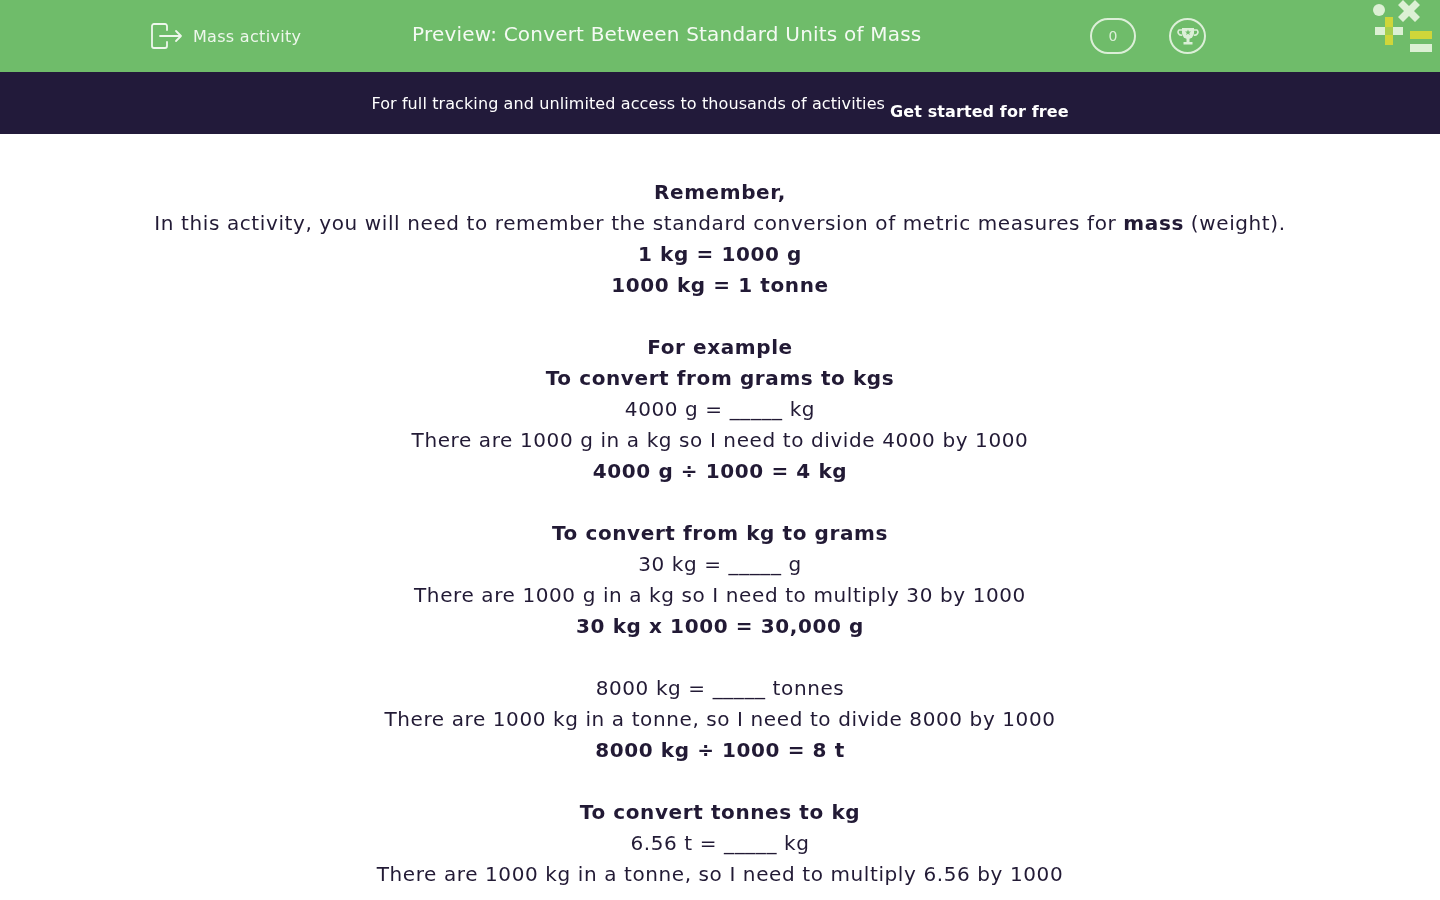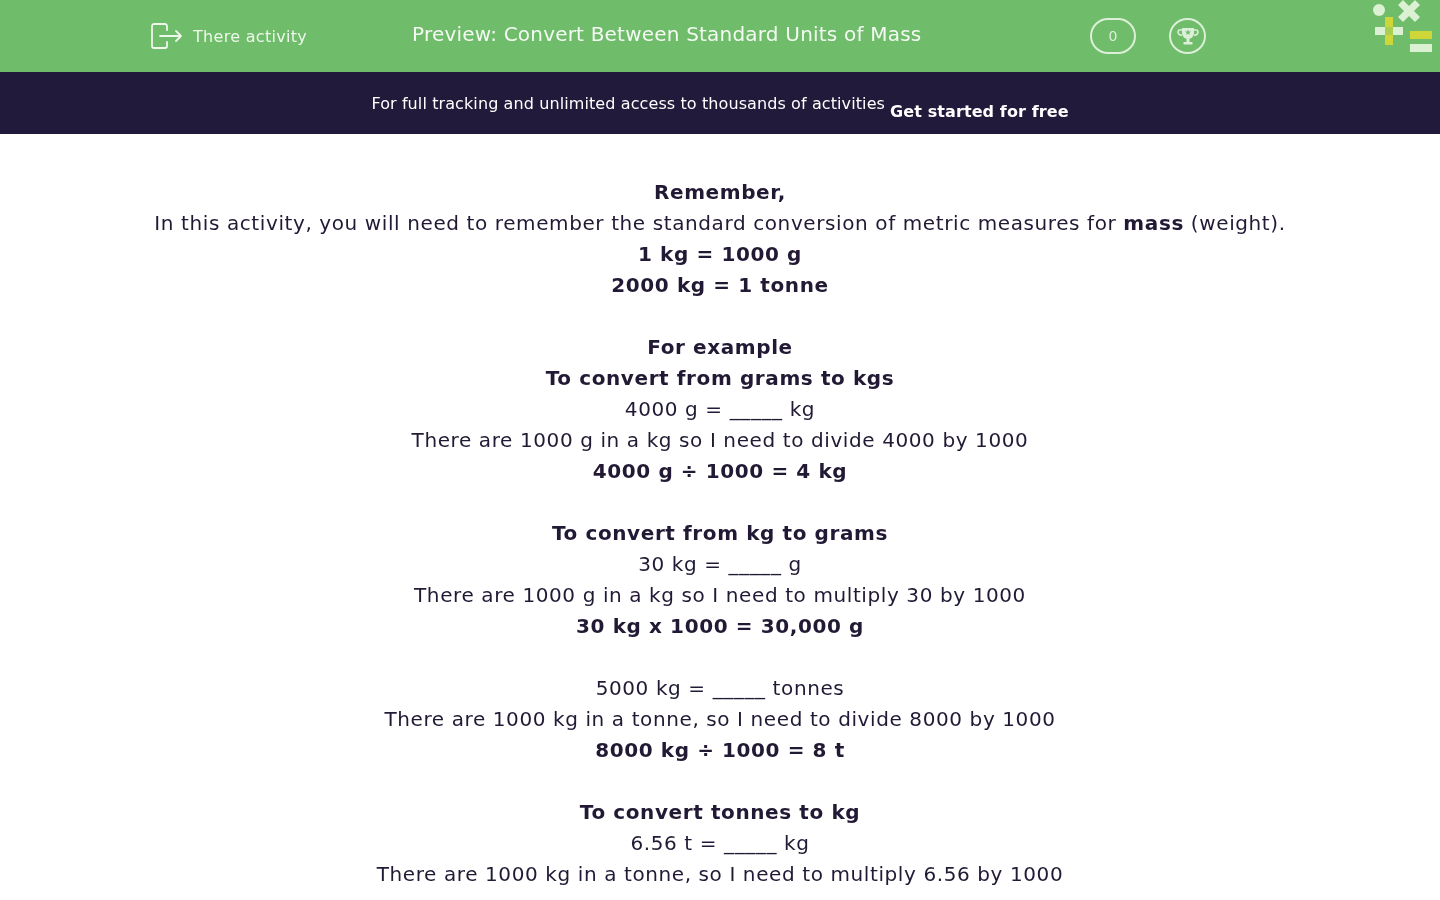--- a/index.html
+++ b/index.html
@@ -53,21 +53,21 @@
 </style>
 </head>
 <body>
 
 <div class="topbar">
   <div class="exit">
     <svg viewBox="0 0 33 28" fill="none" stroke="#eef7ec" stroke-width="1.8" stroke-linecap="round" stroke-linejoin="round">
       <path d="M17 8 V4 a2 2 0 0 0 -2 -2 H4 a2 2 0 0 0 -2 2 V24 a2 2 0 0 0 2 2 H15 a2 2 0 0 0 2 -2 V20"></path>
       <path d="M10 14 H31 M26 9 L31 14 L26 19"></path>
     </svg>
-    <span>There activity</span>
+    <span>Mass activity</span>
   </div>
 
   <div class="title">Preview: Convert Between Standard Units of Mass</div>
 
   <div class="score">
     <span>0</span>
   </div>
 
   <div class="trophy">
     <svg width="22" height="22" viewBox="0 0 22 22">
@@ -94,37 +94,37 @@
   <span>For full tracking and unlimited access to thousands of activities</span>
   <span class="cta">Get started for free</span>
 </div>
 
 <div class="content">
   <div class="line b">Remember,</div>
   <div class="line">
     <span>In this activity, you will need to remember the standard conversion of metric measures for </span><span class="b">mass</span><span> (weight).</span>
   </div>
   <div class="line b">1 kg = 1000 g</div>
-  <div class="line b">2000 kg = 1 tonne</div>
+  <div class="line b">1000 kg = 1 tonne</div>
   <div class="blank"></div>
   <div class="line b">For example</div>
 
   <div class="line b">To convert from grams to kgs</div>
   <div class="line">4000 g = _____ kg</div>
   <div class="line">There are 1000 g in a kg so I need to divide 4000 by 1000</div>
   <div class="line b">4000 g ÷ 1000 = 4 kg</div>
   <div class="blank"></div>
 
   <div class="line b">To convert from kg to grams</div>
   <div class="line">30 kg = _____ g</div>
   <div class="line">There are 1000 g in a kg so I need to multiply 30 by 1000</div>
   <div class="line b">30 kg x 1000 = 30,000 g</div>
   <div class="blank"></div>
 
-  <div class="line">5000 kg = _____ tonnes</div>
+  <div class="line">8000 kg = _____ tonnes</div>
   <div class="line">There are 1000 kg in a tonne, so I need to divide 8000 by 1000</div>
   <div class="line b">8000 kg ÷ 1000 = 8 t</div>
   <div class="blank"></div>
 
   <div class="line b">To convert tonnes to kg</div>
   <div class="line">6.56 t = _____ kg</div>
   <div class="line">There are 1000 kg in a tonne, so I need to multiply 6.56 by 1000</div>
 </div>
 
 </body></html>

